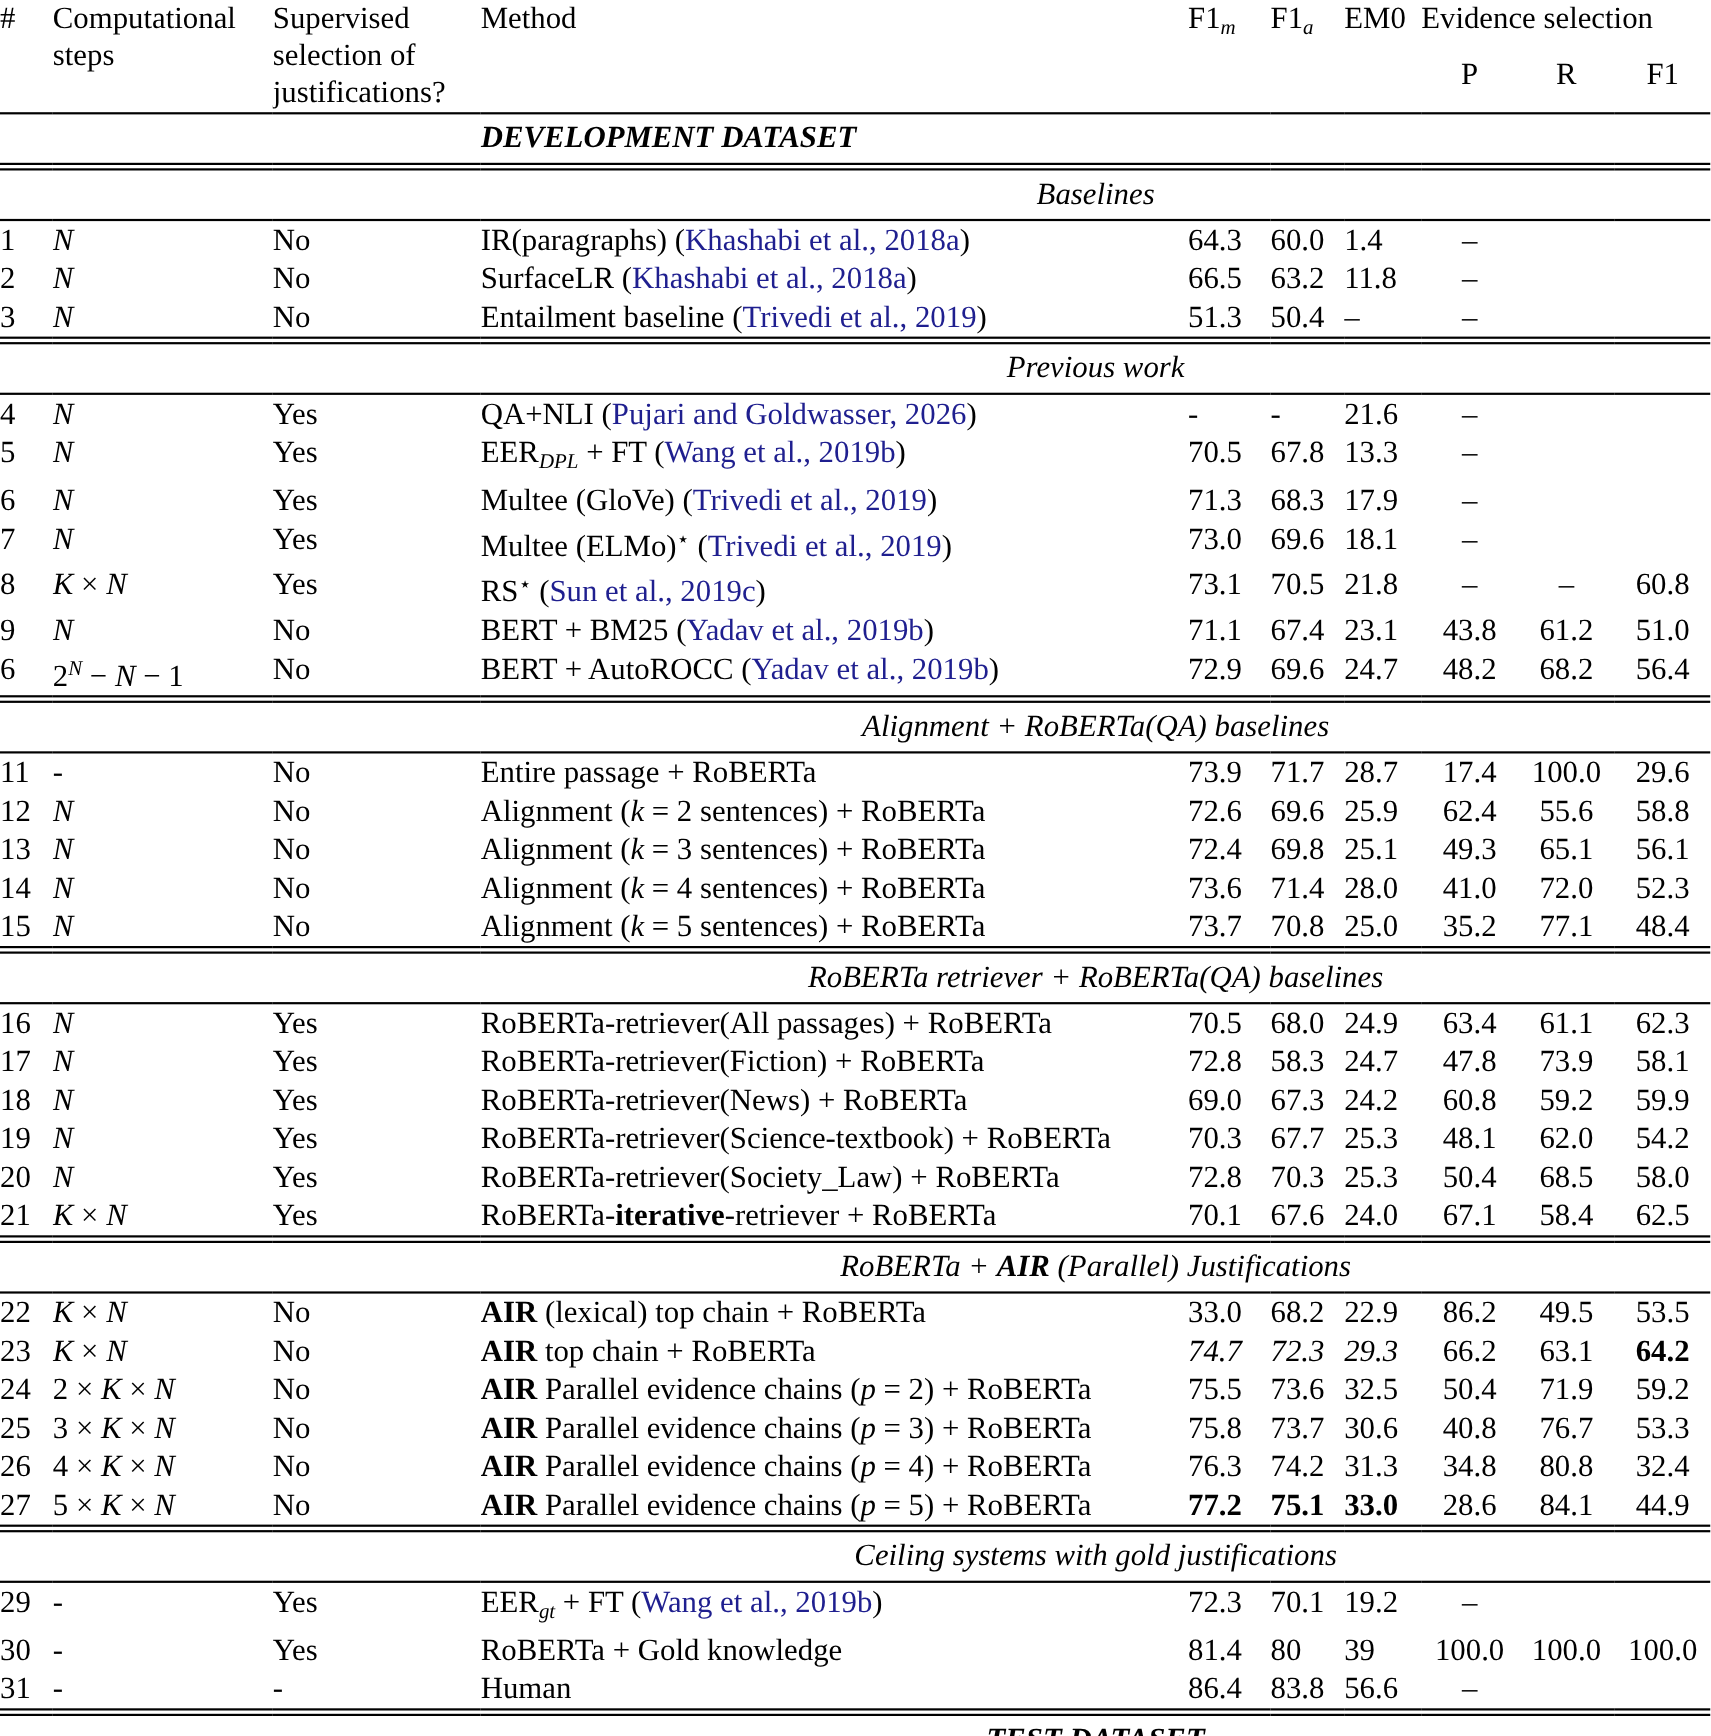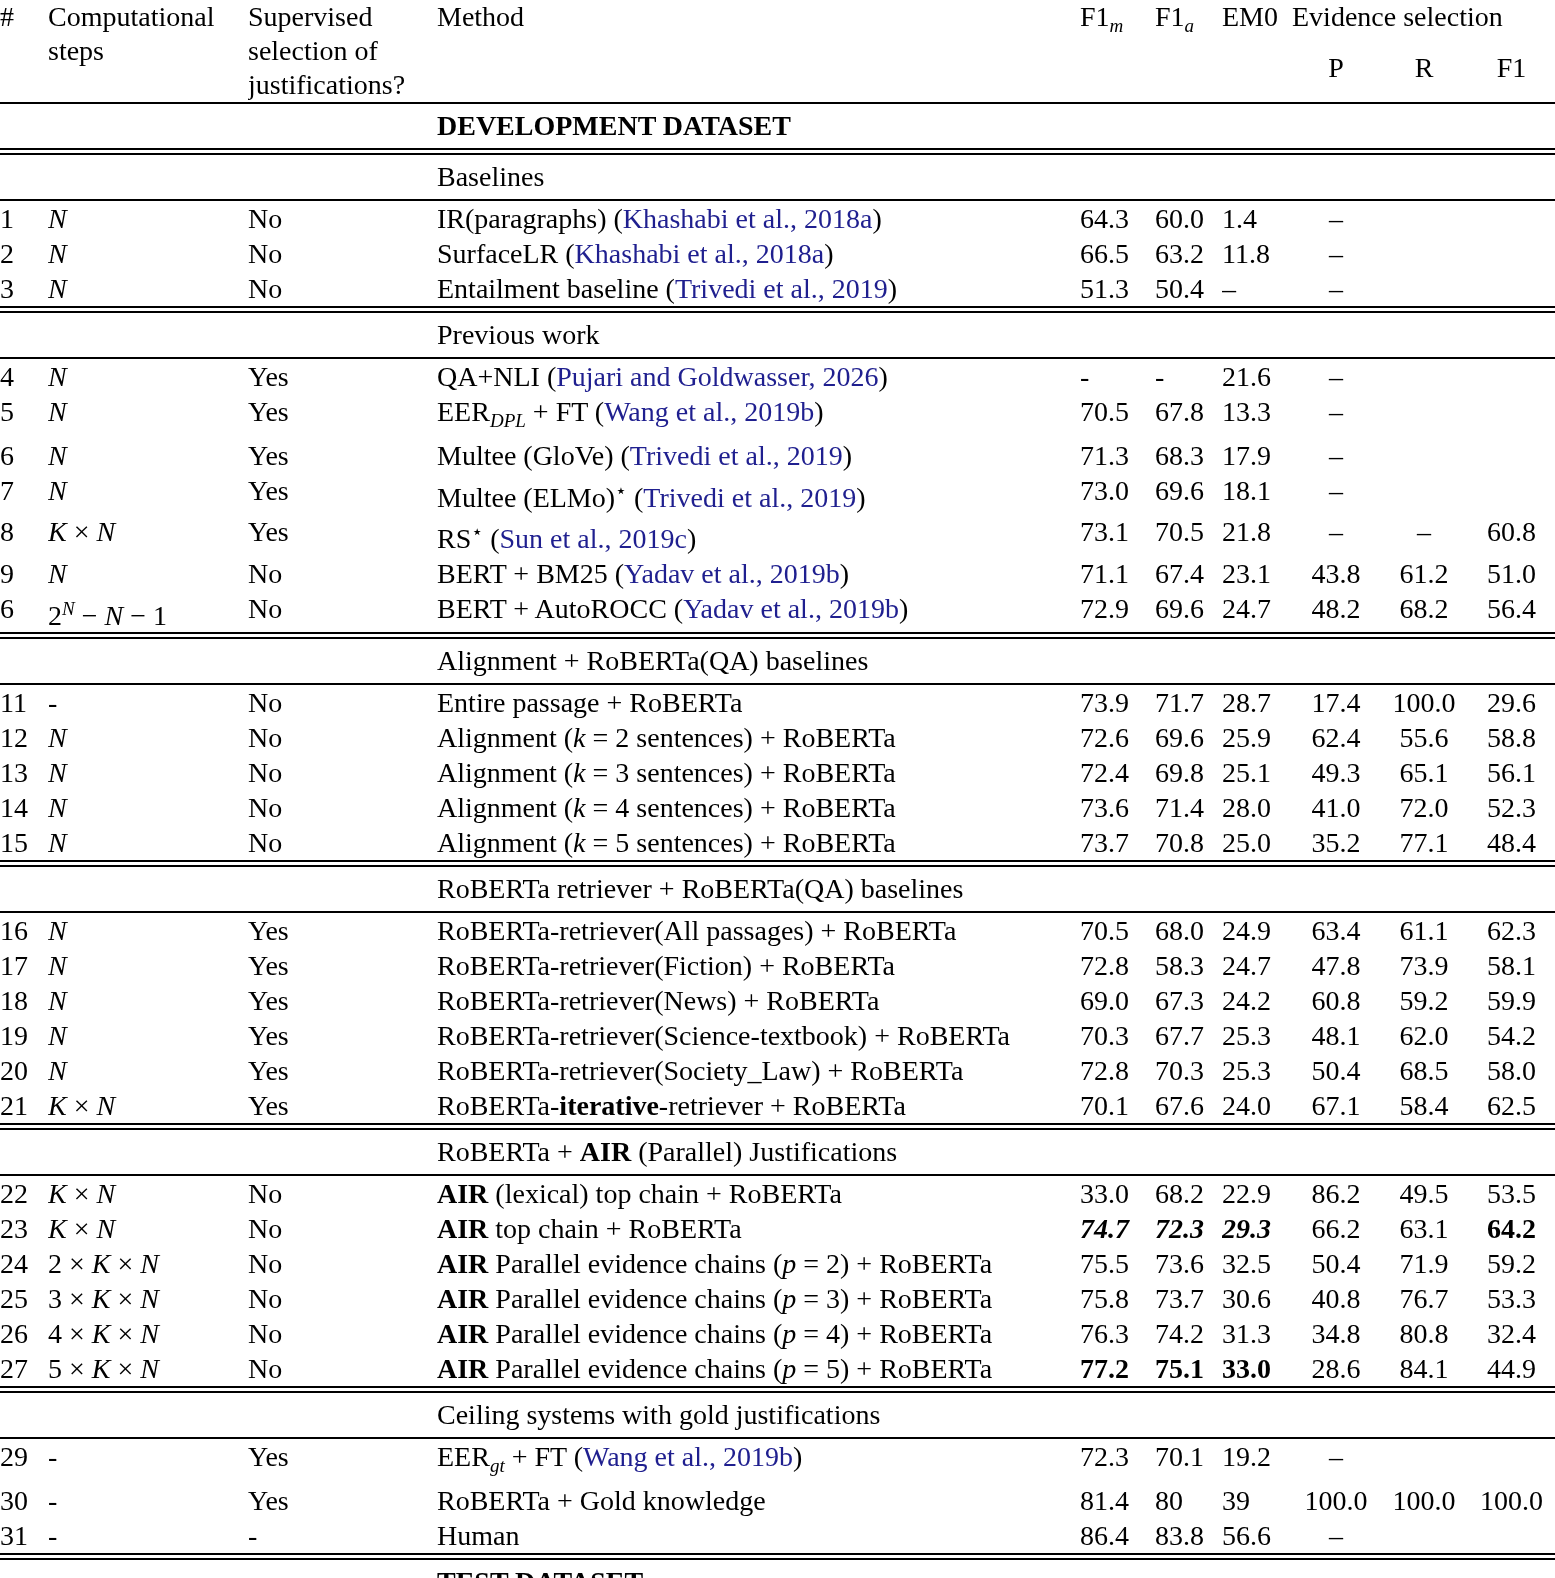--- a/index.html
+++ b/index.html
@@ -33,24 +33,24 @@
   col.c-meth  { width: 643px; }
   col.c-f1m   { width: 75px; }
   col.c-f1a   { width: 67px; }
   col.c-em0   { width: 70px; }
   col.c-p     { width: 88px; }
   col.c-r     { width: 88px; }
   col.c-f1    { width: 87px; }
   td.num, td.steps, td.sup, td.meth, td.f1m, td.f1a, td.em0 { text-align: left; }
   td.p, td.r, td.f1 { text-align: center; }
   tr.rule-sgl > td, tr.rule-sgl > th { border-top: 2px solid #000; }
-  tr.rule-dbl > td { border-top: 7px double #000; }
-  tr.sec td { line-height: 44px; }
+  tr.rule-dbl > td { border-top: 7px double #000; text-align: center; }
+  tr.sec td { line-height: 44px; font-style: italic; }
   .seg-b   { font-weight: 700; }
-  .seg-bi  { font-weight: 700; font-style: italic; }
+  .seg-bi  { font-weight: 400; font-style: italic; }
   .seg-i   { font-style: italic; }
   .seg-c   { color: var(--cite); }
   .seg-sub { font-size: 68%; vertical-align: -0.3em; font-style: italic; }
   .seg-sup { font-size: 68%; vertical-align: 0.5em; }
   .seg-isup{ font-size: 68%; vertical-align: 0.5em; font-style: italic; }
 </style>
 </head>
 <body>
 
 <table class="results">

